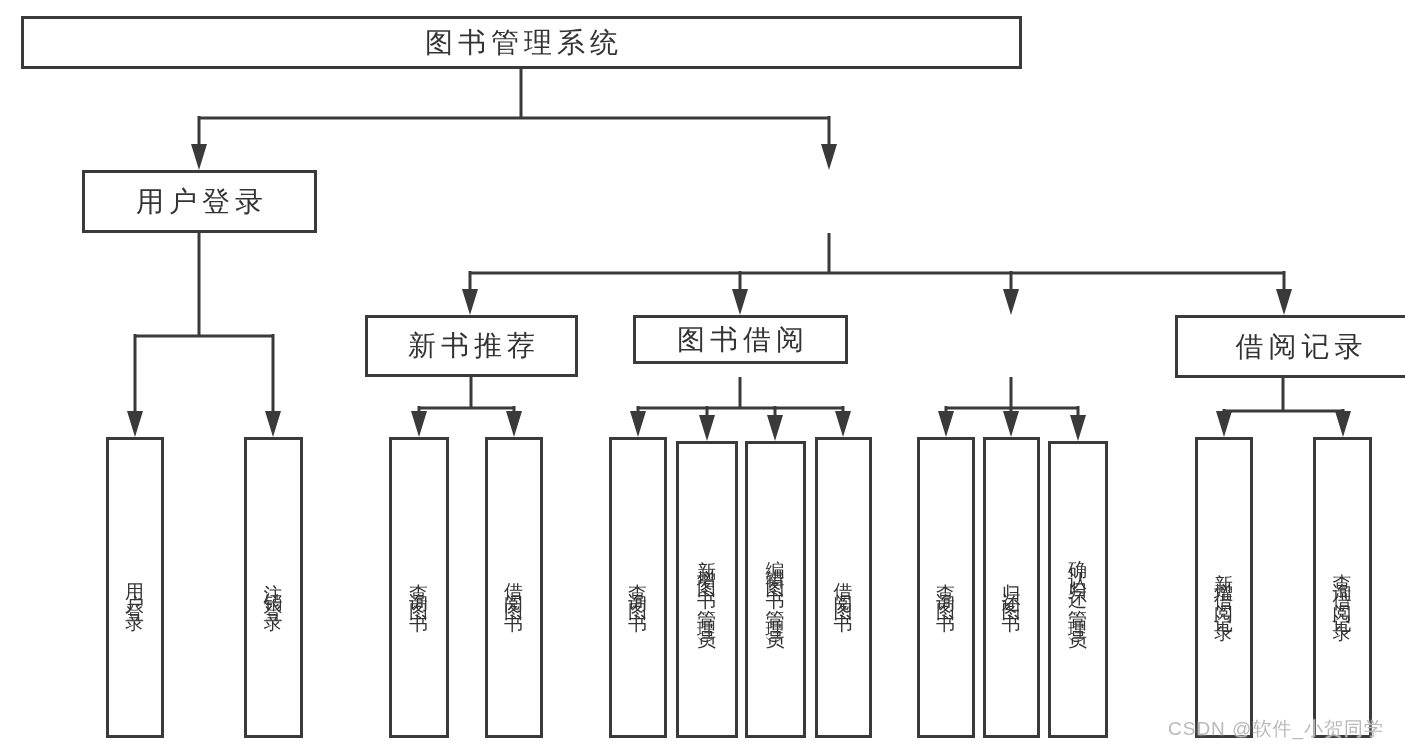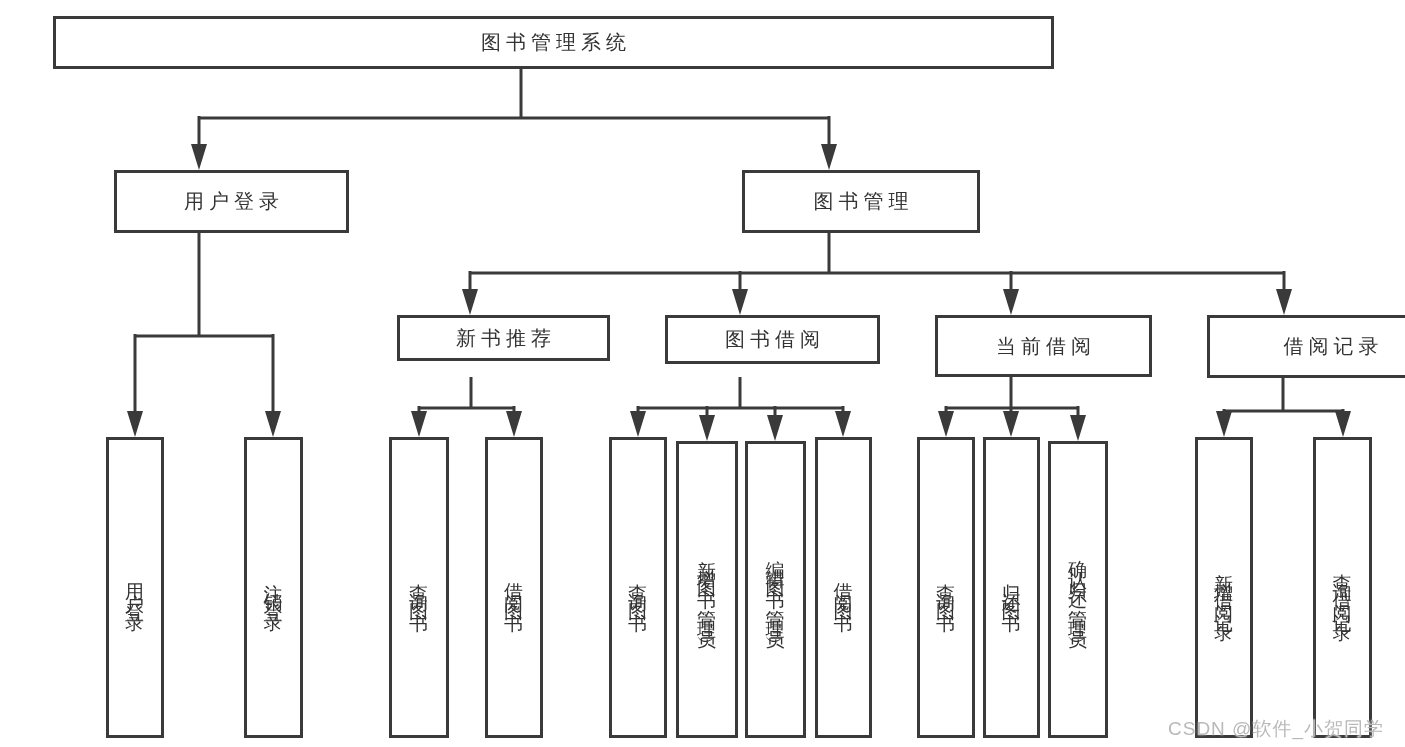--- a/index.html
+++ b/index.html
@@ -11,21 +11,21 @@
     font-family:"Liberation Sans",sans-serif;overflow:hidden;color:var(--text);
   }
   .connectors{position:absolute;left:0;top:0;width:1405px;height:747px;}
   .connector-line{fill:none;stroke:var(--line);stroke-width:3;}
   .arrowheads{fill:var(--line);stroke:none;}
   .box{
     position:absolute;background:#fff;border:3px solid var(--line);
     box-sizing:border-box;display:flex;align-items:center;justify-content:center;
     color:var(--text);
   }
-  .hbox{font-size:20px;letter-spacing:5px;text-indent:5px;white-space:nowrap;margin-left:32px;}
+  .hbox{font-size:28px;letter-spacing:5px;text-indent:5px;white-space:nowrap;}
   .vbox{
     writing-mode:vertical-rl;text-orientation:mixed;
     font-size:19px;letter-spacing:10px;line-height:1;white-space:nowrap;
   }
   .watermark{
     position:absolute;left:1168px;top:716px;font-size:19px;letter-spacing:1px;
     color:var(--watermark);text-shadow:0 0 2px #fff;white-space:nowrap;z-index:5;
   }
 </style>
 </head>
@@ -54,25 +54,23 @@
       M630 411 L646 411 L638 437 Z  M699 415 L715 415 L707 441 Z
       M767 415 L783 415 L775 441 Z  M835 411 L851 411 L843 437 Z
       M938 411 L954 411 L946 437 Z  M1003 411 L1019 411 L1011 437 Z
       M1070 415 L1086 415 L1078 441 Z
       M1216 411 L1232 411 L1224 437 Z  M1335 411 L1351 411 L1343 437 Z"></path>
   </svg>
 
   <div class="box hbox" style="left:21px;top:16px;width:1001px;height:53px">图书管理系统</div>
 
   <div class="box hbox" style="left:82px;top:170px;width:235px;height:63px">用户登录</div>
-  <div class="box hbox" style="left:710px;top:170px;width:238px;height:63px">图书管理</div>
 
-  <div class="box hbox" style="left:365px;top:315px;width:213px;height:46px">新书推荐</div>
+  <div class="box hbox" style="left:365px;top:315px;width:213px;height:62px">新书推荐</div>
   <div class="box hbox" style="left:633px;top:315px;width:215px;height:49px">图书借阅</div>
-  <div class="box hbox" style="left:903px;top:315px;width:217px;height:62px">当前借阅</div>
   <div class="box hbox" style="left:1175px;top:315px;width:248px;height:63px">借阅记录</div>
 
   <div class="box vbox" style="left:106px;top:437px;width:58px;height:301px">用户登录</div>
   <div class="box vbox" style="left:244px;top:437px;width:59px;height:301px">注销登录</div>
 
   <div class="box vbox" style="left:389px;top:437px;width:60px;height:301px">查询图书</div>
   <div class="box vbox" style="left:485px;top:437px;width:58px;height:301px">借阅图书</div>
 
   <div class="box vbox" style="left:609px;top:437px;width:58px;height:301px">查询图书</div>
   <div class="box vbox" style="left:676px;top:441px;width:62px;height:297px">新增图书（管理员）</div>

